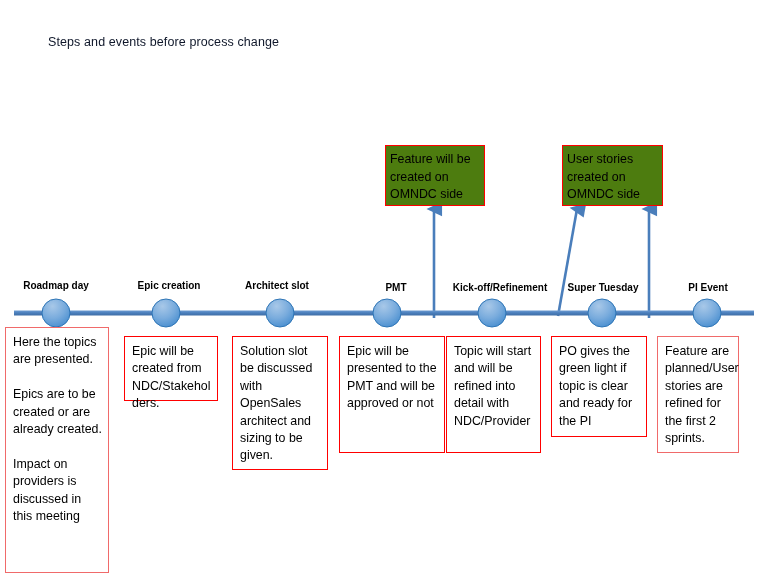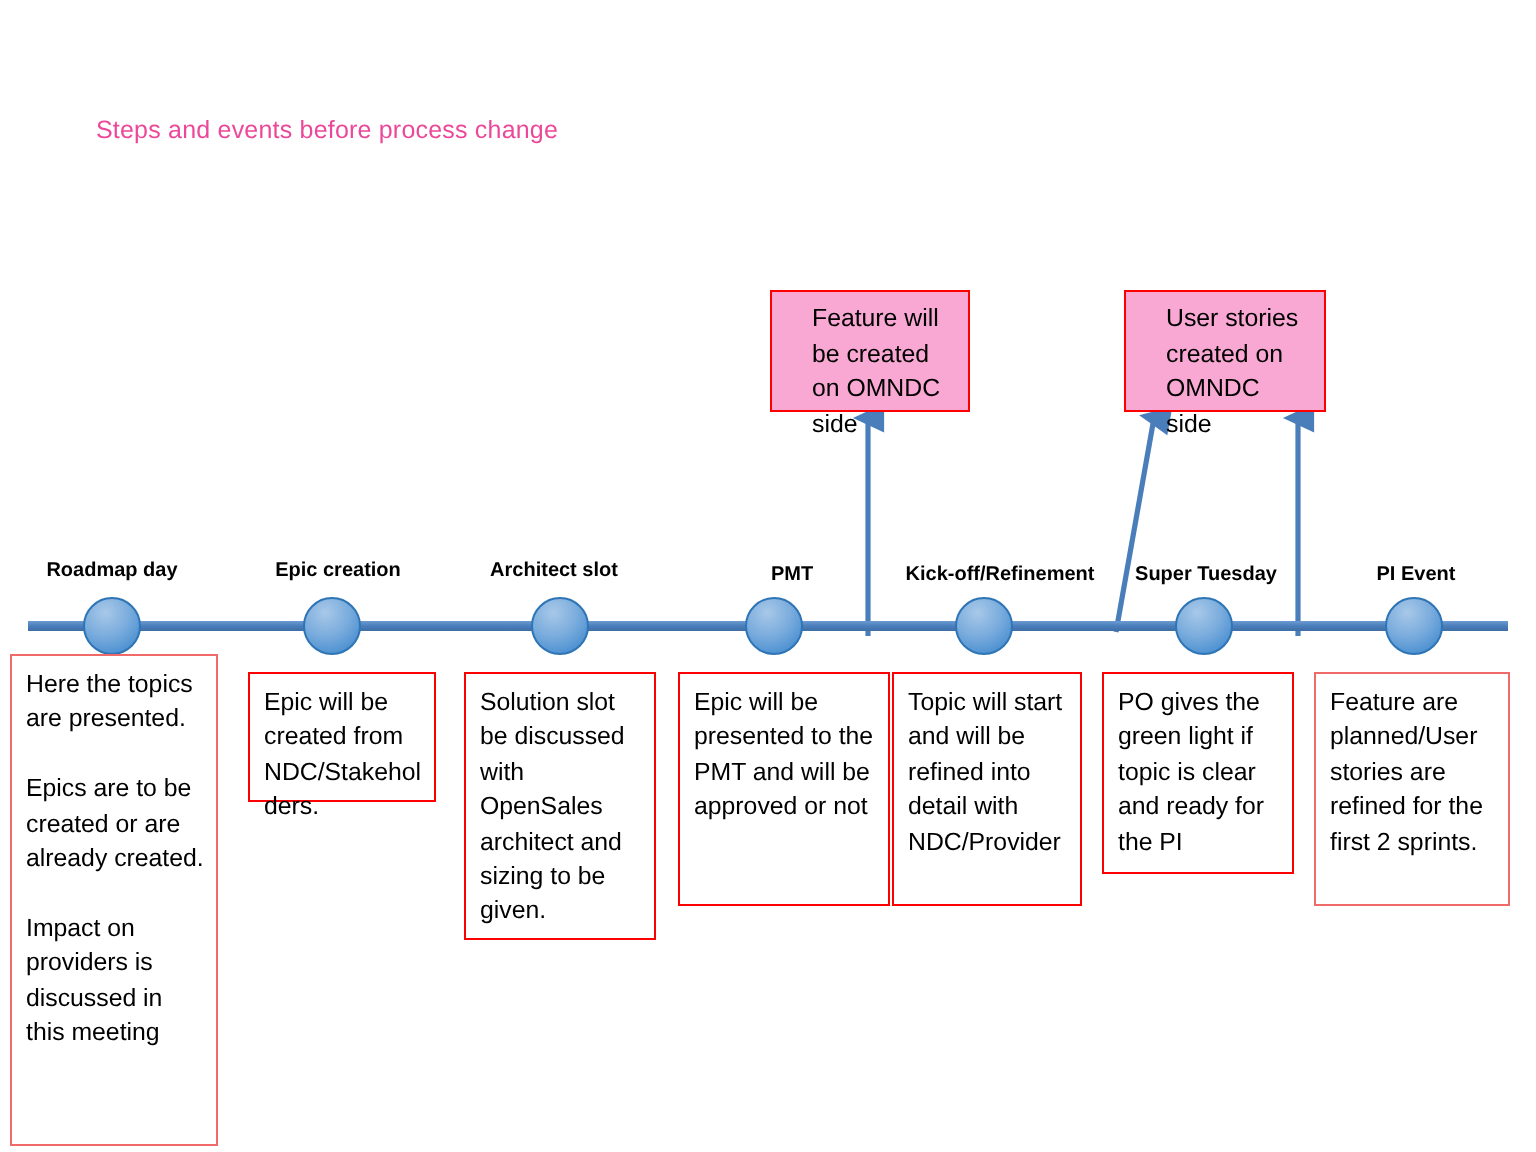--- a/index.html
+++ b/index.html
@@ -7,22 +7,22 @@
     width:768px;height:576px;
     background:#ffffff;
     font-family:"Liberation Sans", sans-serif;
     overflow:hidden;
     position:relative;
   }
   #slide{position:absolute;left:0;top:0;width:768px;height:576px;}
 
   
   .subtitle{
-    position:absolute;left:48px;top:58px;
-    font-size:12.5px;color:#ec4899;white-space:nowrap;
+    position:absolute;left:48px;top:35px;
+    font-size:12.5px;color:#0f172a;white-space:nowrap;
     letter-spacing:0.1px;
   }
   .title{
     position:absolute;left:144px;top:48px;
     font-size:38px;color:#000;white-space:nowrap;
     font-weight:400;letter-spacing:-0.2px;
   }
 
   
   .pmt-note{
@@ -30,26 +30,26 @@
     font-size:15px;color:#000;white-space:nowrap;
   }
 
   
   svg.layer{position:absolute;left:0;top:0;width:768px;height:576px;}
 
   
   .callout{
     position:absolute;
     border:1.6px solid #ff0000;
-    background:#f9a8d4;
+    background:#4d7c0f;
     box-sizing:border-box;
     font-size:12.4px;
     line-height:17.5px;
     color:#000;
-    padding:5px 7px 4px 20px;
+    padding:5px 7px 4px 4px;
   }
 
   
   .descbox{
     position:absolute;
     border:1.3px solid #f06a6a;
     background:#ffffff;
     box-sizing:border-box;
     font-size:12.4px;
     line-height:17.4px;
@@ -129,16 +129,16 @@
       <div class="descbox" style="left: 5px; top: 327px; width: 104px; height: 246px;">Here the topics are presented.
 
 Epics are to be created or are already created.
 
 Impact on providers is discussed in this meeting</div>
       <div class="descbox strong" style="left: 124px; top: 336px; width: 94px; height: 65px;">Epic will be created from NDC/Stakehol ders.</div>
       <div class="descbox strong" style="left: 232px; top: 336px; width: 96px; height: 134px;">Solution slot be discussed with OpenSales architect and sizing to be given.</div>
       <div class="descbox strong" style="left: 339px; top: 336px; width: 106px; height: 117px;">Epic will be presented to the PMT and will be approved or not</div>
       <div class="descbox strong" style="left: 446px; top: 336px; width: 95px; height: 117px;">Topic will start and will be refined into detail with NDC/Provider</div>
       <div class="descbox strong" style="left: 551px; top: 336px; width: 96px; height: 101px;">PO gives the green light if topic is clear and ready for the PI</div>
-      <div class="descbox" style="left: 657px; top: 336px; width: 98px; height: 117px;">Feature are planned/User stories are refined for the first 2 sprints.</div>
+      <div class="descbox" style="left: 657px; top: 336px; width: 82px; height: 117px;">Feature are planned/User stories are refined for the first 2 sprints.</div>
     </div>
 
 </div>
 
 </body></html>

